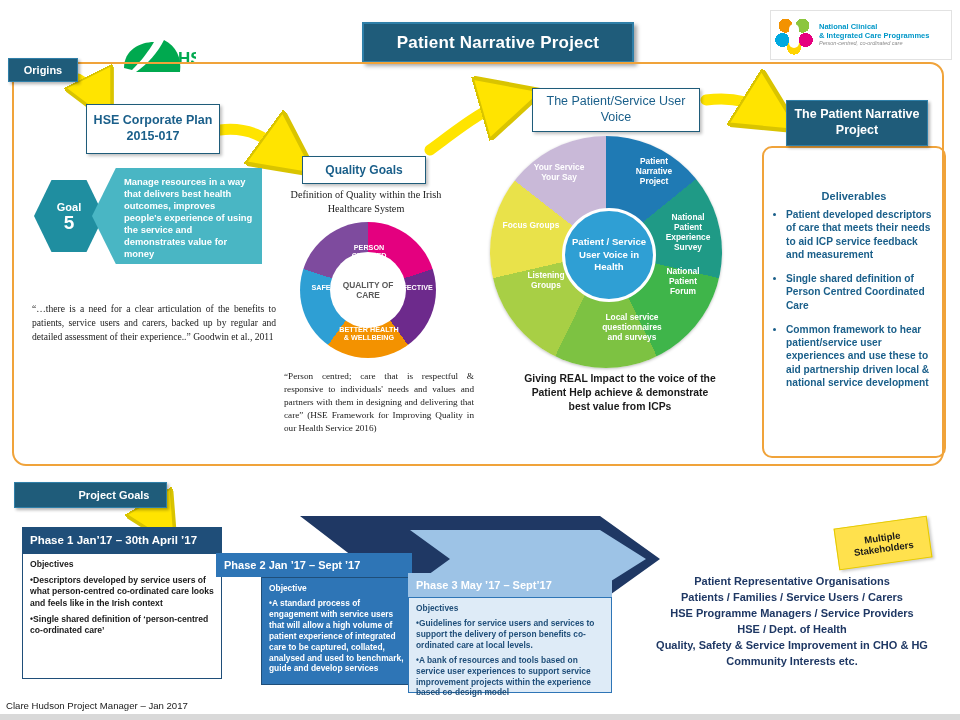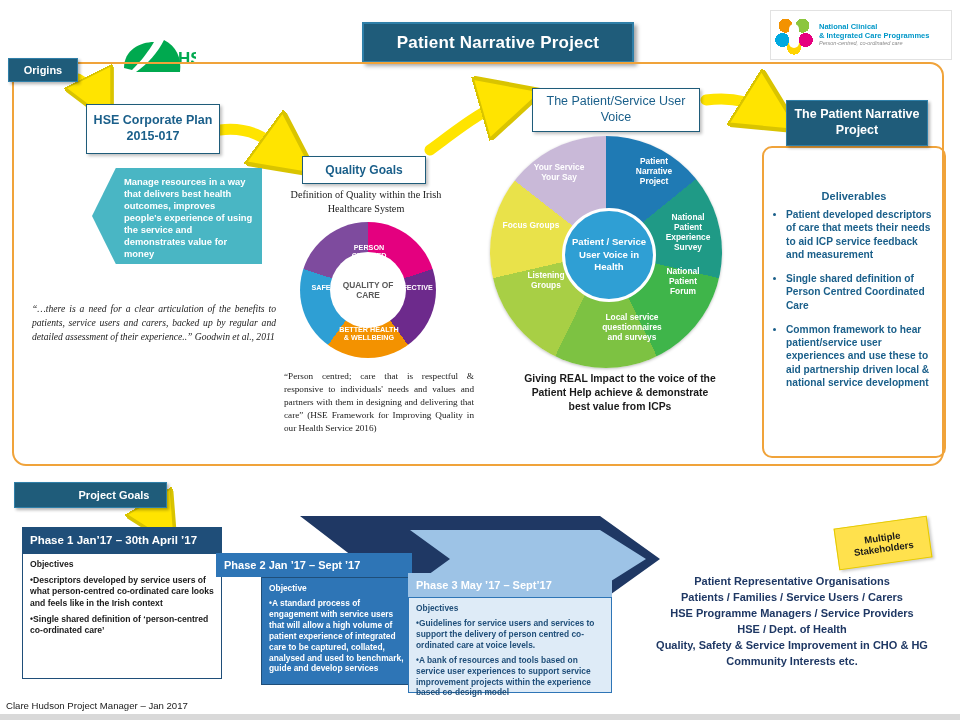--- a/index.html
+++ b/index.html
@@ -119,21 +119,21 @@
     clip-path: polygon(14% 0,100% 0,100% 100%,14% 100%,0 50%);
     color: #ffffff; font-size: 9.4px; font-weight: bold;
     padding: 8px 8px 8px 32px;
     box-sizing: border-box;
     line-height: 1.28;
   }
 
   
   #goodwin-quote {
     left: 32px; top: 302px; width: 244px;
-    font-size: 9.6px; font-style: italic; color: #1a1a1a;
+    font-size: 9.6px; color: #1a1a1a;
     line-height: 1.45; text-align: justify;
     font-family: "Liberation Serif", serif;
   }
 
   
   #quality-goals-box {
     left: 302px; top: 156px; width: 122px; height: 26px;
     background: #ffffff;
     border: 1px solid #1f5c7a;
     box-shadow: 2px 2px 3px rgba(0,0,0,.25);
@@ -353,20 +353,24 @@
       <div class="l3">Person-centred, co-ordinated care</div>
     </div>
   </div>
 
   <div class="abs" id="origins-panel"></div>
   <div class="abs tab" id="origins-tab">Origins</div>
 
   <div class="abs" id="hse-plan-box">HSE Corporate Plan 2015-017</div>
 
   <div class="abs" id="goal5-graphic">
+    <div class="hexleft">
+      <span>Goal</span>
+      <span class="num">5</span>
+    </div>
     <div class="hexright">Manage resources in a way that delivers best health outcomes, improves people's experience of using the service and demonstrates value for money</div>
   </div>
 
   <div class="abs" id="goodwin-quote">“…there is a need for a clear articulation of the benefits to patients, service users and carers, backed up by regular and detailed assessment of their experience..” Goodwin et al., 2011</div>
 
   <div class="abs" id="quality-goals-box">Quality Goals</div>
   <div class="abs" id="quality-def">Definition of Quality within the Irish Healthcare System</div>
 
   <div class="abs" id="quality-donut">
     <div class="ring"></div>
@@ -427,21 +431,21 @@
     <div class="body">
       <div style="margin-bottom:4px">Objective</div>
       <div>•A standard process of engagement with service users that will allow a high volume of patient experience of integrated care to be captured, collated, analysed and used to benchmark, guide and develop services</div>
     </div>
   </div>
 
   <div class="abs" id="phase3">
     <div class="hdr">Phase 3 May ’17 – Sept’17</div>
     <div class="body">
       <div style="margin-bottom:4px">Objectives</div>
-      <div style="margin-bottom:4px">•Guidelines for service users and services to support the delivery of person centred co-ordinated care at voice levels.</div>
+      <div style="margin-bottom:4px">•Guidelines for service users and services to support the delivery of person benefits co-ordinated care at local levels.</div>
       <div>•A bank of resources and tools based on service user experiences to support service improvement projects within the experience based co-design model</div>
     </div>
   </div>
 
   <div class="abs" id="stakeholders-note">Multiple Stakeholders</div>
   <div class="abs" id="stakeholders-list">
     <div>Patient Representative Organisations</div>
     <div>Patients / Families / Service Users / Carers</div>
     <div>HSE Programme Managers / Service Providers</div>
     <div>HSE / Dept. of Health</div>

